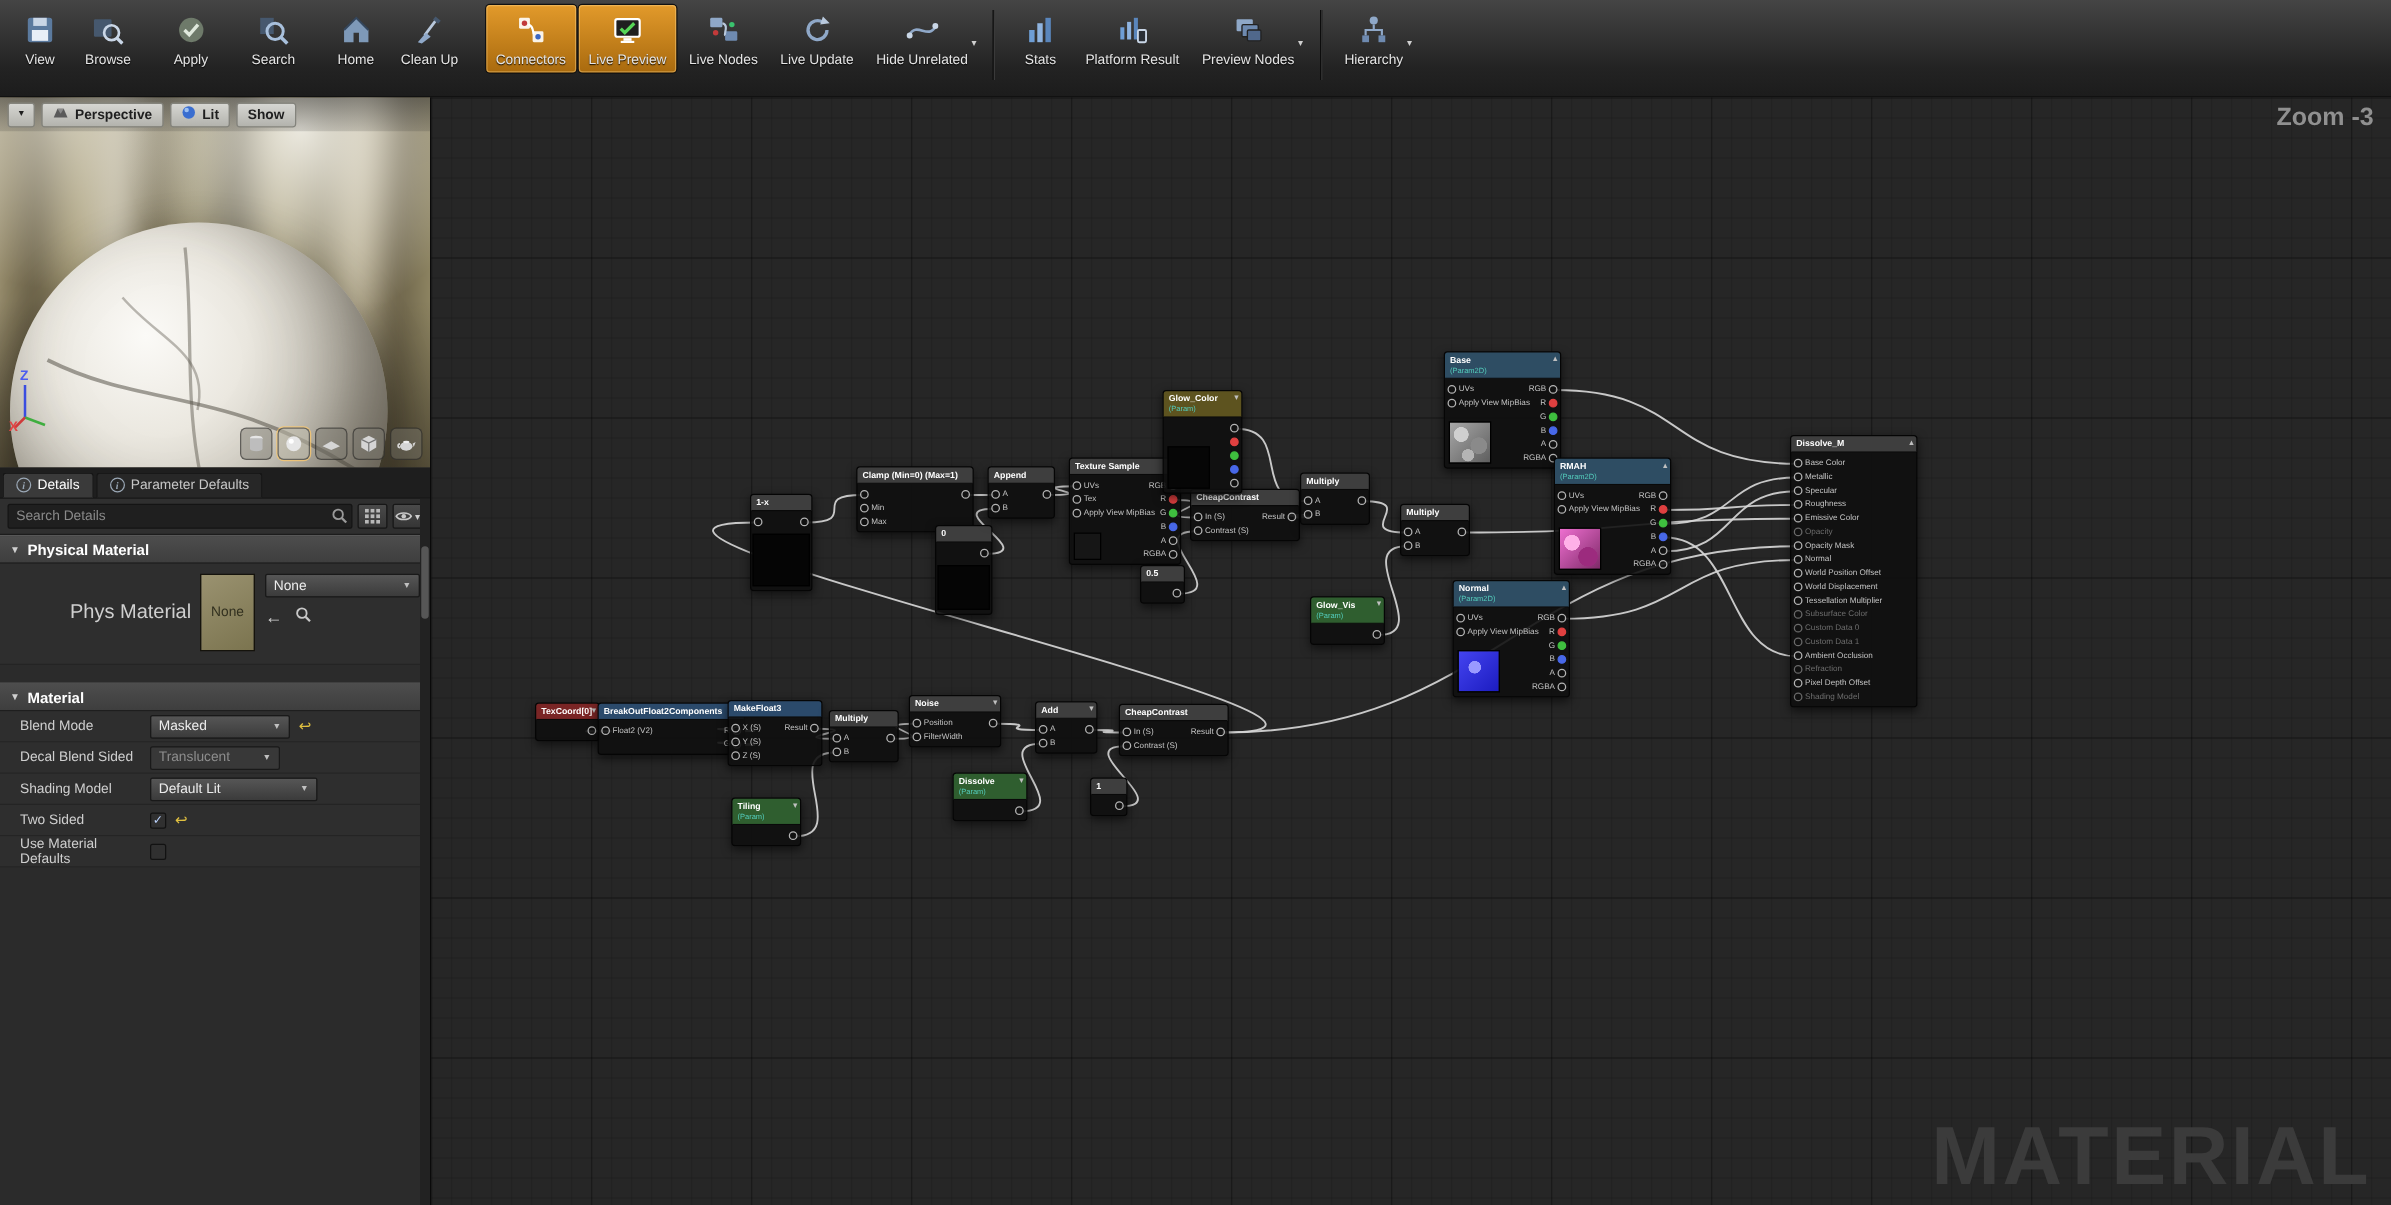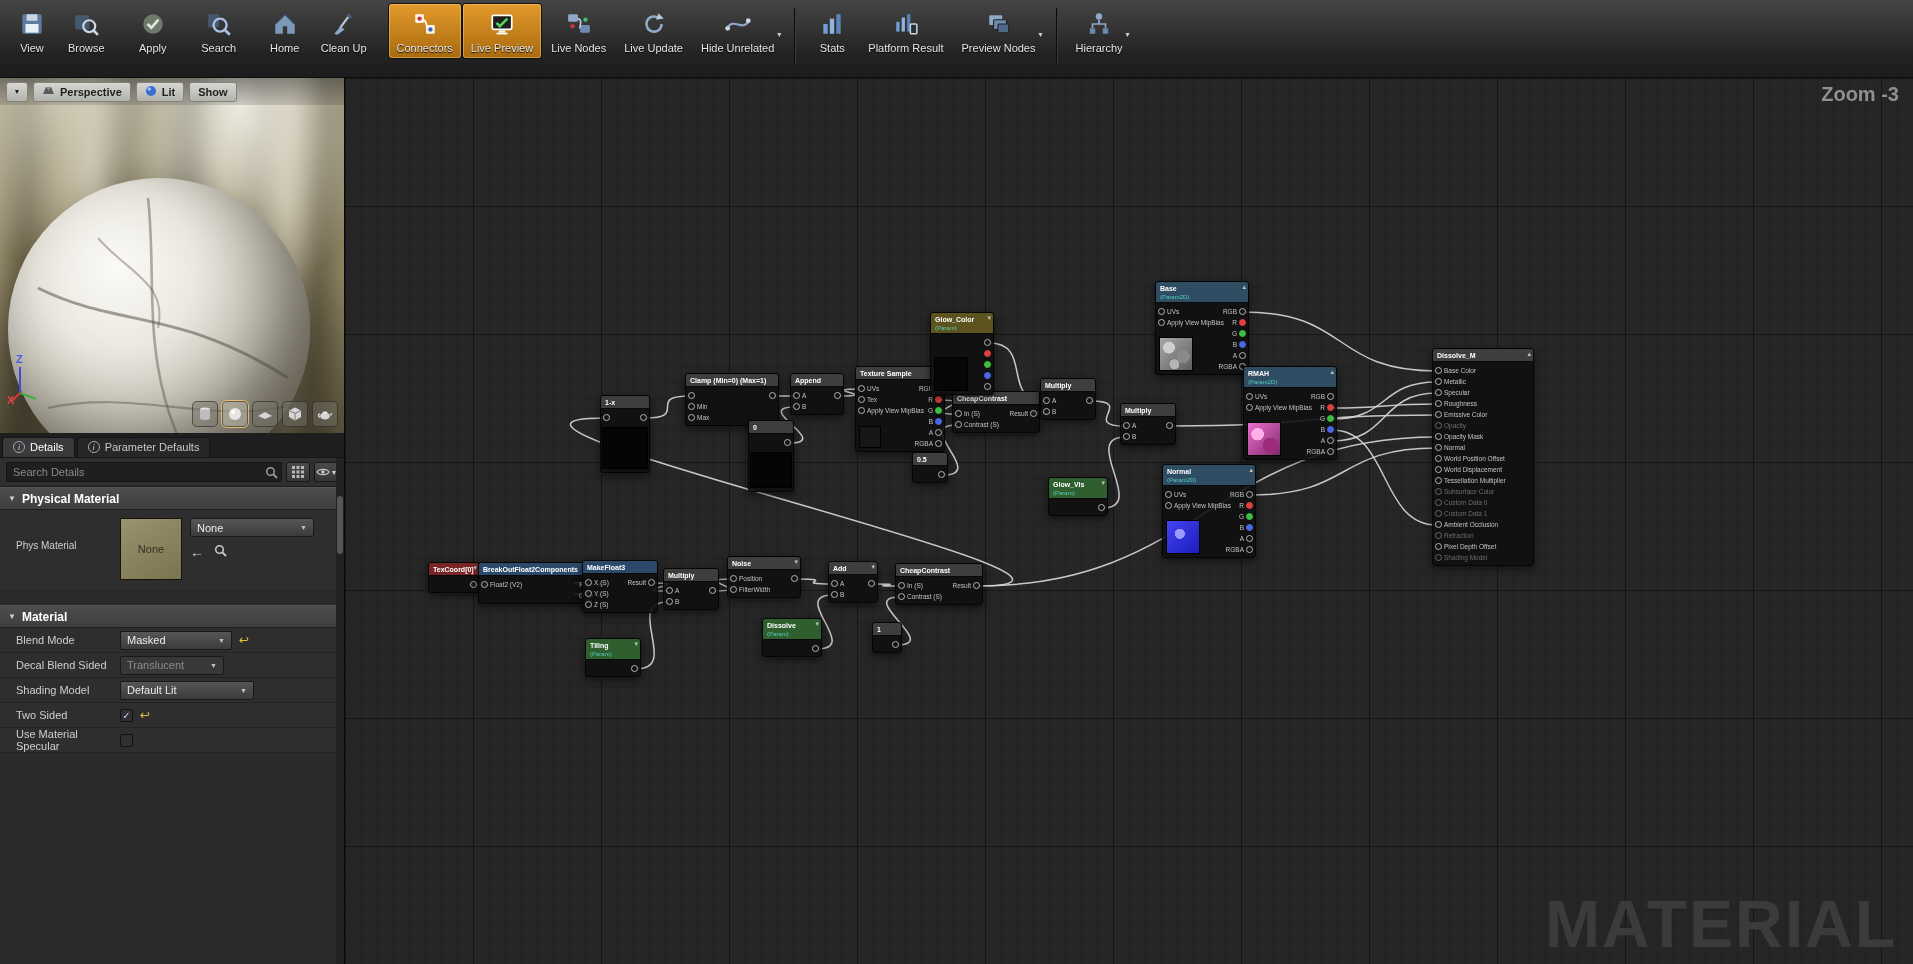--- a/index.html
+++ b/index.html
@@ -17,21 +17,21 @@
   .tbtn.active { background:linear-gradient(#e29a2b,#a96a0e); box-shadow:inset 0 0 0 1px rgba(255,210,130,.45), 0 0 0 1px #111; }
   .tbtn .tdrop { position:absolute; right:1px; top:26px; font-size:8px; color:#cfcfcf; }
   .tsep { width:2px; height:56px; margin:4px 10px 0; background:#0c0c0c; border-right:1px solid #3a3a3a; }
   .tgap { width:12px; }
 
   
   .content { display:flex; height:886px; }
   .left-panel { width:345px; display:flex; flex-direction:column; background:#2b2b2b; border-right:1px solid #0a0a0a; }
 
   
-  .viewport { position:relative; height:355px; overflow:hidden; background:#000000;padding-left:48px; }
+  .viewport { position:relative; height:296px; overflow:hidden; background:#000000;padding-left:48px; }
   .vp-bg { position:absolute; inset:-24px; filter:blur(7px);
     background:linear-gradient(92deg,#cfc9b8 0%,#978c6b 7%,#6a6148 14%,#a99e78 22%,#c4bda8 30%,#6e6549 38%,#938a66 46%,#56503b 54%,#a79c74 62%,#7c7354 70%,#c0b699 78%,#6a6148 86%,#8f8663 93%,#a79c74 100%); }
   .vp-sky { position:absolute; inset:0; background:radial-gradient(ellipse at 70% 8%, rgba(240,238,230,.95), rgba(240,238,230,0) 42%),
             radial-gradient(ellipse at 15% 5%, rgba(225,222,210,.7), rgba(225,222,210,0) 35%),
             linear-gradient(rgba(0,0,0,0) 55%, rgba(35,30,20,.55)); }
   .vp-sphere { position:absolute; left:8px; top:100px; width:302px; height:302px; border-radius:50%;
     background:radial-gradient(circle at 36% 30%, #fbfaf7 0%, #ebe8e0 28%, #c9c5ba 55%, #9b968a 78%, #6f6a5f 96%);
     box-shadow:inset -28px -40px 70px rgba(55,50,38,.55), 0 18px 40px rgba(20,18,10,.45); }
   .vp-cracks { position:absolute; left:8px; top:100px; width:302px; height:302px; }
   .vp-header { position:absolute; left:0; top:0; right:0; height:27px; display:flex; align-items:center; gap:5px;
@@ -68,21 +68,21 @@
   .prow { display:flex; align-items:center; min-height:25px; padding:0 8px 0 16px; border-bottom:1px solid #242424; background:#2e2e2e; font-size:11px; }
   .prow .plab { width:104px; color:#cfcfcf; flex-shrink:0; }
   .drop { display:flex; align-items:center; justify-content:space-between; height:19px; padding:0 6px;
           background:linear-gradient(#565656,#3b3b3b); border:1px solid #191919; border-radius:2px; color:#ececec; font-size:11px; cursor:pointer; }
   .drop.disabled { background:#383838; color:#8d8d8d; cursor:default; }
   .drop .dcaret { font-size:7px; color:#c0c0c0; margin-left:8px; }
   .reset { color:#e0c040; font-size:12px; margin-left:7px; cursor:pointer; }
   .cb { width:13px; height:13px; background:#303030; border:1px solid #121212; border-radius:2px; display:flex; align-items:center;
         justify-content:center; font-size:10px; color:#bcd4ff; cursor:pointer; }
   .phys-row { display:flex; padding:8px 8px 10px 16px; background:#2e2e2e; border-bottom:1px solid #242424; }
-  .phys-lab { width:104px; font-size:10px; color:#cfcfcf; padding-top:22px; flex-shrink:0; }
+  .phys-lab { width:104px; font-size:16px; color:#cfcfcf; padding-top:22px; flex-shrink:0;margin-left:40px; }
   .asset-thumb { width:62px; height:62px; background:linear-gradient(150deg,#9a9270,#7b744f); border:1px solid #15130c;
                  display:flex; align-items:center; justify-content:center; font-size:11px; color:#32301f; cursor:pointer; }
   .asset-right { margin-left:8px; display:flex; flex-direction:column; gap:7px; }
   .asset-icons { display:flex; align-items:center; gap:10px; color:#cfcfcf; font-size:14px; }
   .vscroll { position:absolute; right:0; top:25px; bottom:0; width:8px; background:#222; }
   .vscroll .thumb { position:absolute; top:38px; left:1px; width:6px; height:58px; background:#565656; border-radius:3px; }
 
   
   .graph { position:relative; flex:1; overflow:hidden; background-color:#262626;
     background-image:
@@ -453,21 +453,21 @@
             <span>Default Lit</span>
             <span class="dcaret">▼</span>
           </div>
         </div>
         <div class="prow">
           <span class="plab">Two Sided</span>
           <span class="cb">✓</span>
           <span class="reset">↩</span>
         </div>
         <div class="prow">
-          <span class="plab">Use Material Specular</span>
+          <span class="plab">Use Material Defaults</span>
           <span class="cb"></span>
         </div>
 
         <div class="vscroll">
             <div class="thumb"></div>
           </div>
       </div>
     </div>
 
     <div class="graph">

